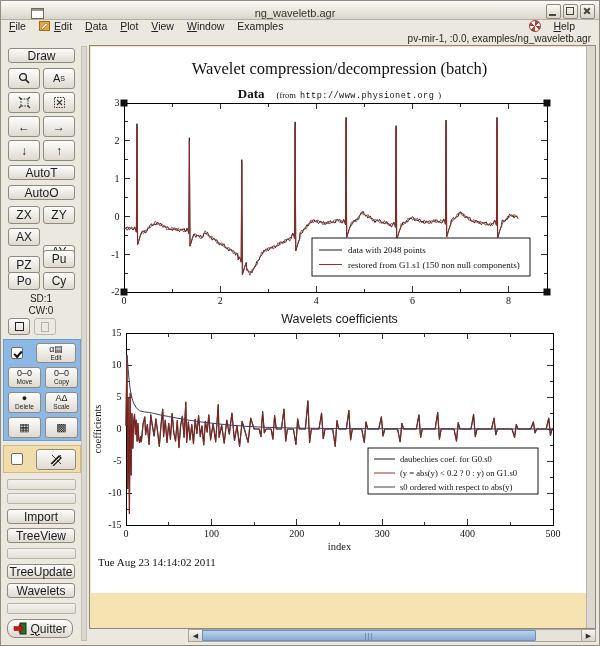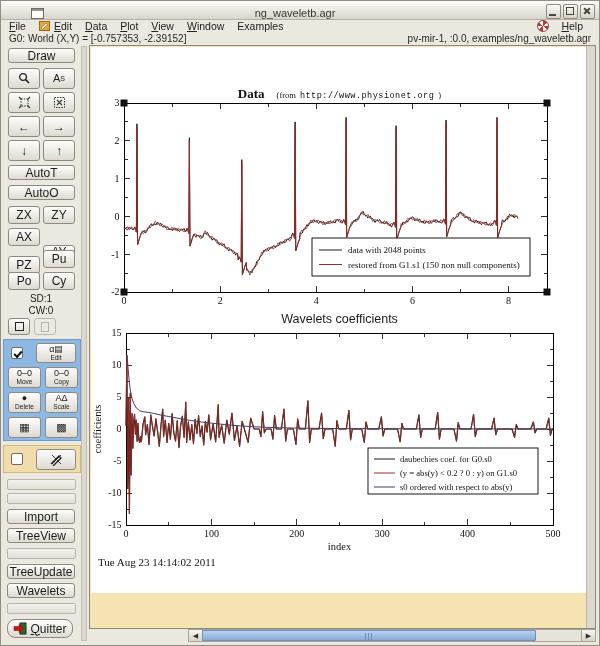--- a/index.html
+++ b/index.html
@@ -13,21 +13,21 @@
   .tb-btn{width:13px;height:13px;border:1px solid #8f8a7c;border-radius:2px;background:linear-gradient(#fbfaf7,#d8d4ca);position:relative;}
   .tb-min::after{content:"";position:absolute;left:2px;bottom:2px;width:7px;height:2px;background:#4a463c;}
   .tb-max::after{content:"";position:absolute;left:2px;top:2px;width:6px;height:6px;border:1.5px solid #4a463c;}
   .tb-close::before,.tb-close::after{content:"";position:absolute;left:5px;top:1.5px;width:2px;height:8px;background:#4a463c;}
   .tb-close::before{transform:rotate(45deg);} .tb-close::after{transform:rotate(-45deg);}
   
   .menubar{position:absolute;left:0;top:18px;right:0;height:13px;display:flex;align-items:center;font-size:10.5px;color:#222;}
   .menubar .mi{margin-left:13px;cursor:default;}
   .menubar .mi:first-child{margin-left:8px;}
   .edit-ic{width:11px;height:10px;margin-left:13px;margin-right:-9px;display:inline-block;}
-  .help-wrap{margin-left:auto;margin-right:16px;display:flex;align-items:center;gap:12px;}
+  .help-wrap{margin-left:auto;margin-right:24px;display:flex;align-items:center;gap:12px;}
   .lifesaver{width:10px;height:10px;border-radius:50%;background:conic-gradient(#c23a2f 0 12.5%,#fff 0 25%,#c23a2f 0 37.5%,#fff 0 50%,#c23a2f 0 62.5%,#fff 0 75%,#c23a2f 0 87.5%,#fff 0);border:1px solid #8a4a42;box-shadow:inset 0 0 0 2.5px rgba(255,255,255,.0), inset 0 0 0 0 #fff;}
   
   .statusbar{position:absolute;left:0;top:31px;right:0;height:13px;display:flex;align-items:center;font-size:10px;color:#2a2722;}
   .statusbar .sl{margin-left:8px;}
   .statusbar .sr{margin-left:auto;margin-right:8px;}
   
   .content{position:absolute;left:1px;top:44px;right:1px;bottom:3px;}
   .panel{position:absolute;left:0;top:0;width:87px;bottom:0;background:#ebe8e0;}
   .panel-trough{position:absolute;left:79px;top:1px;width:6px;bottom:1px;background:#dcd8d0;border:1px solid #c2beb4;box-sizing:border-box;z-index:5;}
   .btn{position:absolute;box-sizing:border-box;background:linear-gradient(#fdfdfc,#dedad1);border:1px solid #8f8a80;border-radius:3px;color:#1c1c1c;font-size:10px;display:flex;align-items:center;justify-content:center;cursor:default;padding:0;line-height:1;}
@@ -92,21 +92,20 @@
     <span class="mi"><u>V</u><span>iew</span></span>
     <span class="mi"><u>W</u><span>indow</span></span>
     <span class="mi"><u></u><span>Examples</span></span>
     <span class="help-wrap">
       <span class="lifesaver"></span>
       <span class="mi" style="margin-left:0"><u>H</u><span>elp</span></span>
     </span>
   </div>
 
   <div class="statusbar">
-    <span class="sl">G0: World (X,Y) = [-0.757353, -2.39152]</span>
     <span class="sr">pv-mir-1, :0.0, examples/ng_waveletb.agr</span>
   </div>
 
   <div class="content">
 
     <div class="panel">
       <div class="btn sm" style="left:6px;top:3px;width:67px;height:15px;">Draw</div>
 
       <div class="btn" style="left:6px;top:23px;width:32px;height:21px;">
         <svg width="13" height="13">
@@ -223,20 +222,21 @@
             <polygon points="1,4.5 6,4.5 6,2.5 10.5,6.5 6,10.5 6,8.5 1,8.5" fill="#cc1515" stroke="#7a0c0c" stroke-width="0.5"></polygon>
           </svg>
         <span><u>Q</u><span>uitter</span></span>
       </div>
 
       <div class="panel-trough"></div>
     </div>
 
     <div class="canvas">
       <div class="page">
+        <div class="pg-title">Wavelet compression/decompression (batch)</div>
         <div class="pg-sub">
           <span class="s-main">Data</span>&nbsp;&nbsp;
           <span class="s-small">(from</span>
           <span class="s-url">http://www.physionet.org</span>
           <span class="s-small">)</span>
         </div>
         <svg id="chart1" class="chart" width="470" height="222">
             <rect x="33" y="14" width="423" height="189" fill="none" stroke="#000" stroke-width="1" shape-rendering="crispEdges"></rect>
             <line x1="33" y1="203" x2="33" y2="197" stroke="#000" stroke-width="0.8" shape-rendering="crispEdges"></line>
             <line x1="33" y1="14" x2="33" y2="20" stroke="#000" stroke-width="0.8" shape-rendering="crispEdges"></line>

